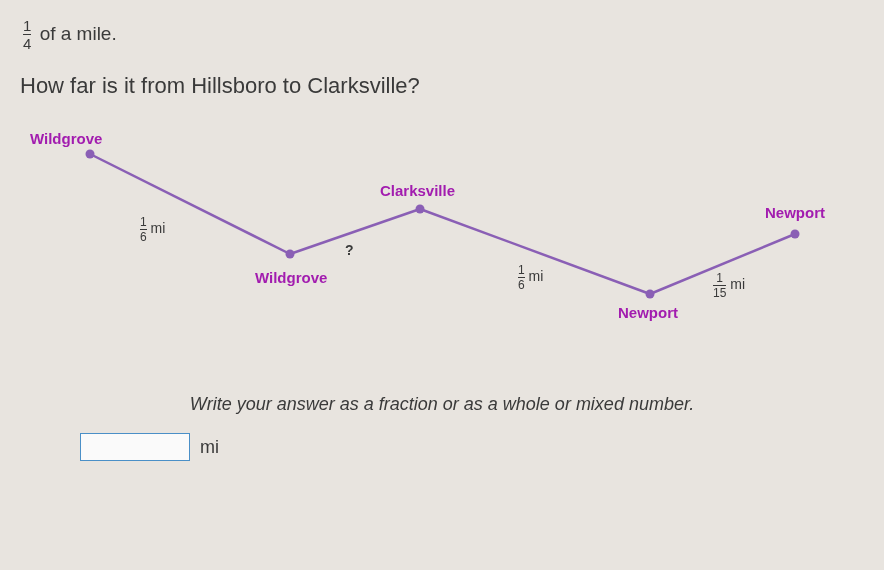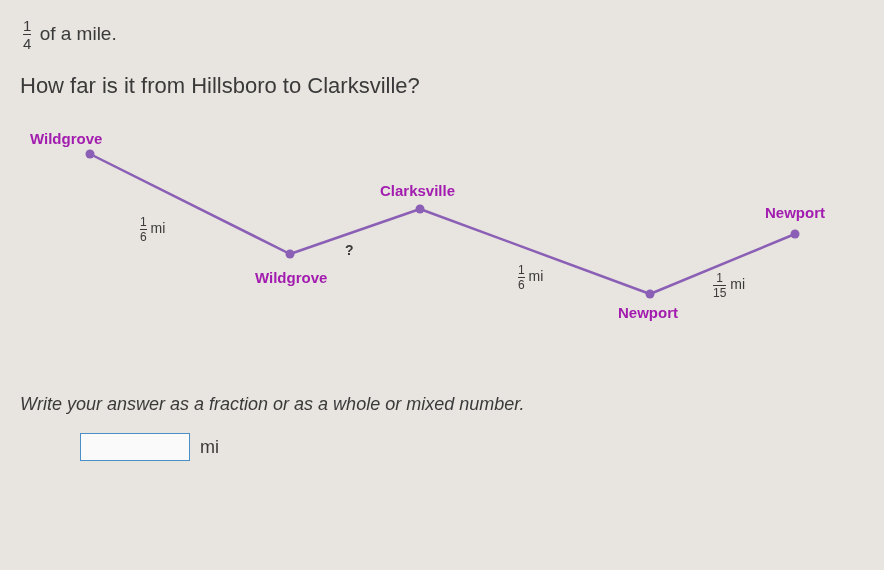--- a/index.html
+++ b/index.html
@@ -73,20 +73,21 @@
       position: absolute;
       top: 0;
       left: 0;
       width: 820px;
       height: 220px;
     }
     .instruction {
       font-size: 18px;
       font-style: italic;
       margin-bottom: 18px;
+      text-align: center;
     }
     .answer-row {
       display: flex;
       align-items: center;
       gap: 10px;
       margin-left: 60px;
     }
     .answer-input {
       width: 110px;
       height: 28px;

